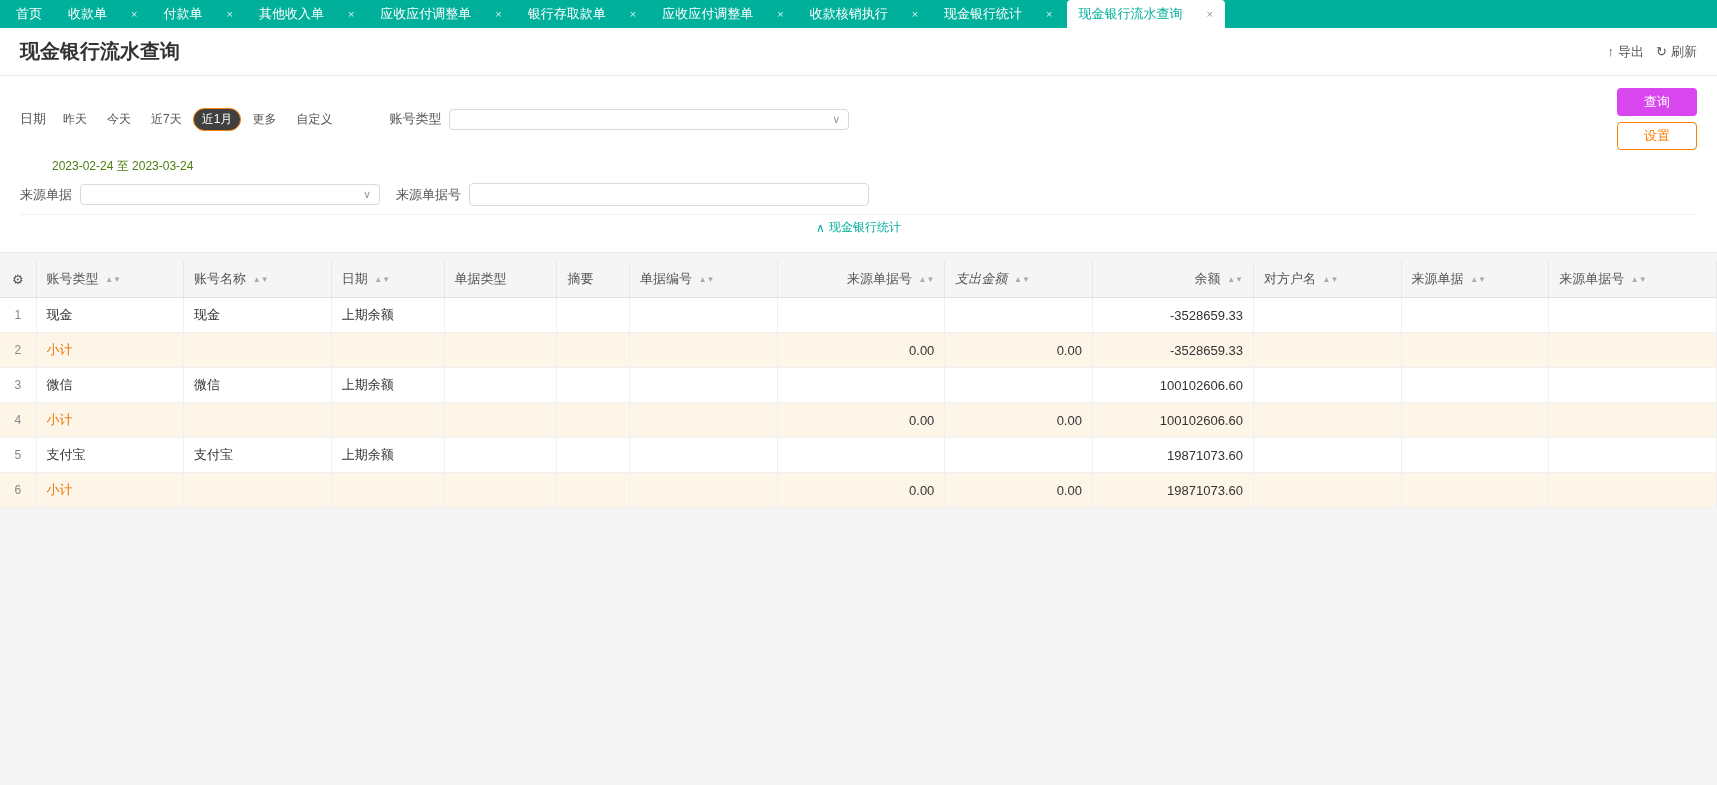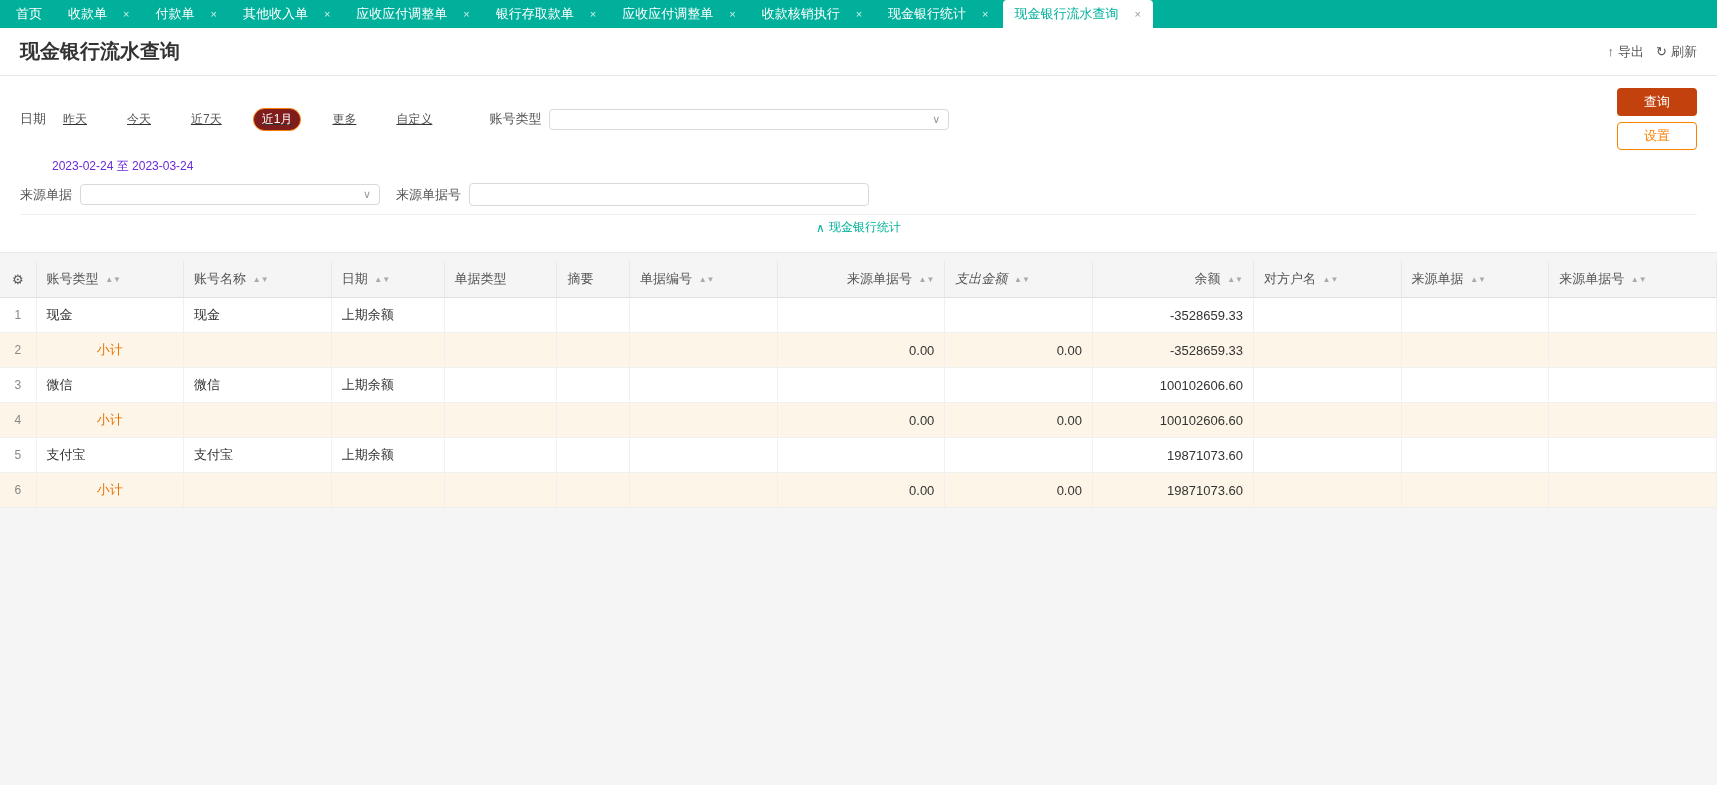--- a/index.html
+++ b/index.html
@@ -16,21 +16,21 @@
     }
     .nav-tab {
       display: flex;
       align-items: center;
       height: 100%;
       padding: 9px 12px;
       color: #fff;
       font-size: 13px;
       cursor: pointer;
       border-radius: 4px 4px 0 0;
-      gap: 16px;
+      gap: 24px;
       white-space: nowrap;
     }
     .nav-tab.active {
       background: #fff;
       color: #00b09b;
     }
     .nav-tab .close-x {
       font-size: 11px;
       color: rgba(255,255,255,0.8);
       cursor: pointer;
@@ -89,39 +89,38 @@
       align-items: center;
       gap: 8px;
     }
     .filter-label {
       color: #555;
       font-size: 13px;
       white-space: nowrap;
     }
     .date-options {
       display: flex;
-      gap: 22px;
-      align-items: center;
-      text-decoration: underline;
+      gap: 2px;
+      align-items: center;
     }
     .date-btn {
       padding: 2px 8px;
       border-radius: 12px;
       cursor: pointer;
       font-size: 12px;
       color: #555;
       border: 1px solid transparent;
     }
     .date-btn.active {
-      background: #7f1d1d;
+      background: #404040;
       color: #fff;
       border-color: #ff7f00;
     }
     .date-range {
-      color: #6d28d9;
+      color: #4d7c0f;
       font-size: 12px;
     }
     .filter-select {
       display: flex;
       align-items: center;
       border: 1px solid #d9d9d9;
       border-radius: 4px;
       padding: 3px 8px;
       min-width: 200px;
       cursor: pointer;
@@ -140,21 +139,21 @@
       outline: none;
       font-size: 13px;
     }
     .more-dots {
       color: #ff7f00;
       cursor: pointer;
       font-size: 18px;
       letter-spacing: 2px;
     }
     .query-btn {
-      background: #c2410c;
+      background: #d946ef;
       color: #fff;
       border: none;
       border-radius: 4px;
       padding: 5px 18px;
       cursor: pointer;
       font-size: 13px;
     }
     .settings-btn {
       background: #fff;
       color: #ff7f00;
@@ -217,21 +216,21 @@
     tbody tr.subtotal {
       background: #fdf5e8;
     }
     tbody td {
       padding: 8px 10px;
       color: #333;
       white-space: nowrap;
       border-right: 1px solid #f0f0f0;
     }
     tbody td.number { text-align: right; }
-    tbody td.subtotal-label { color: #e67300; text-align: center; }
+    tbody td.subtotal-label { color: #e67300; }
     .settings-col {
       width: 36px;
       text-align: center;
     }
   </style>
 </head>
 <body>
 
 <div class="top-nav">
   <div class="nav-home">首页</div>

